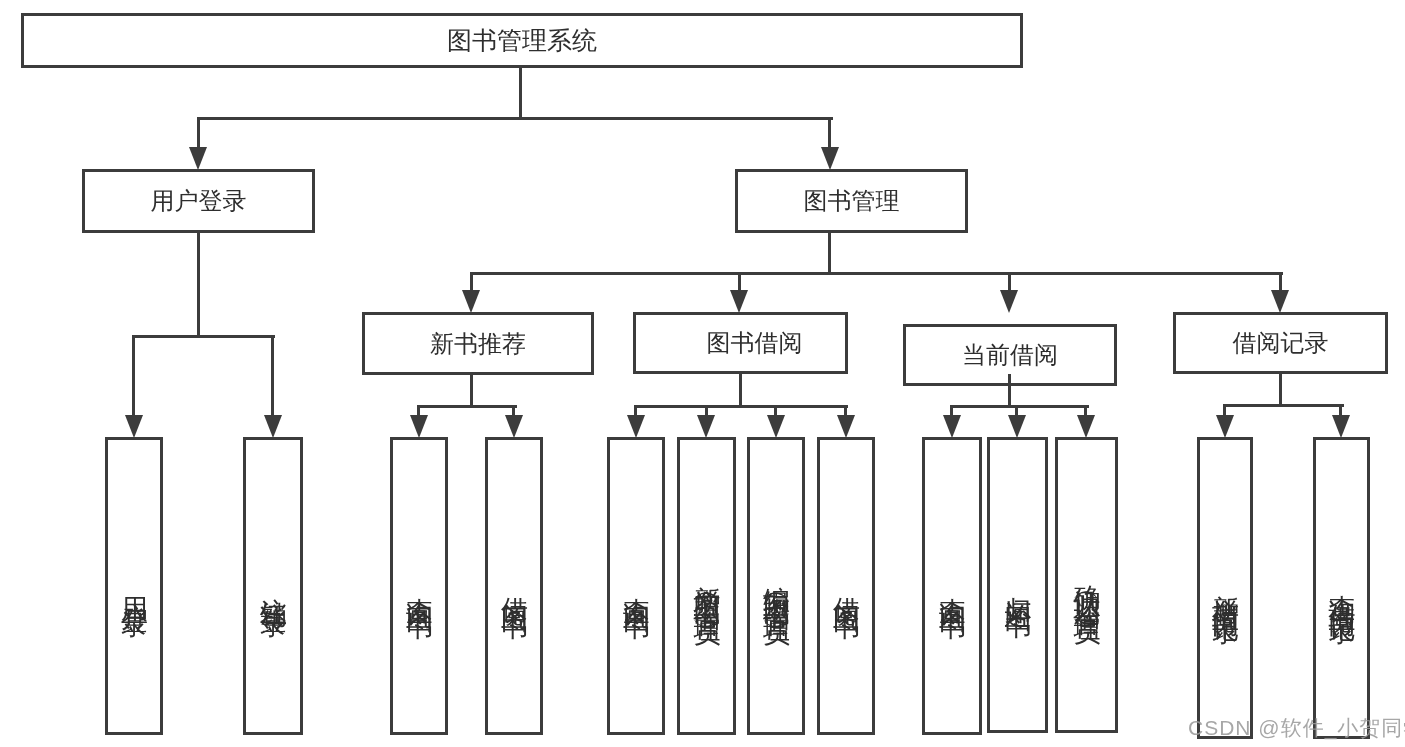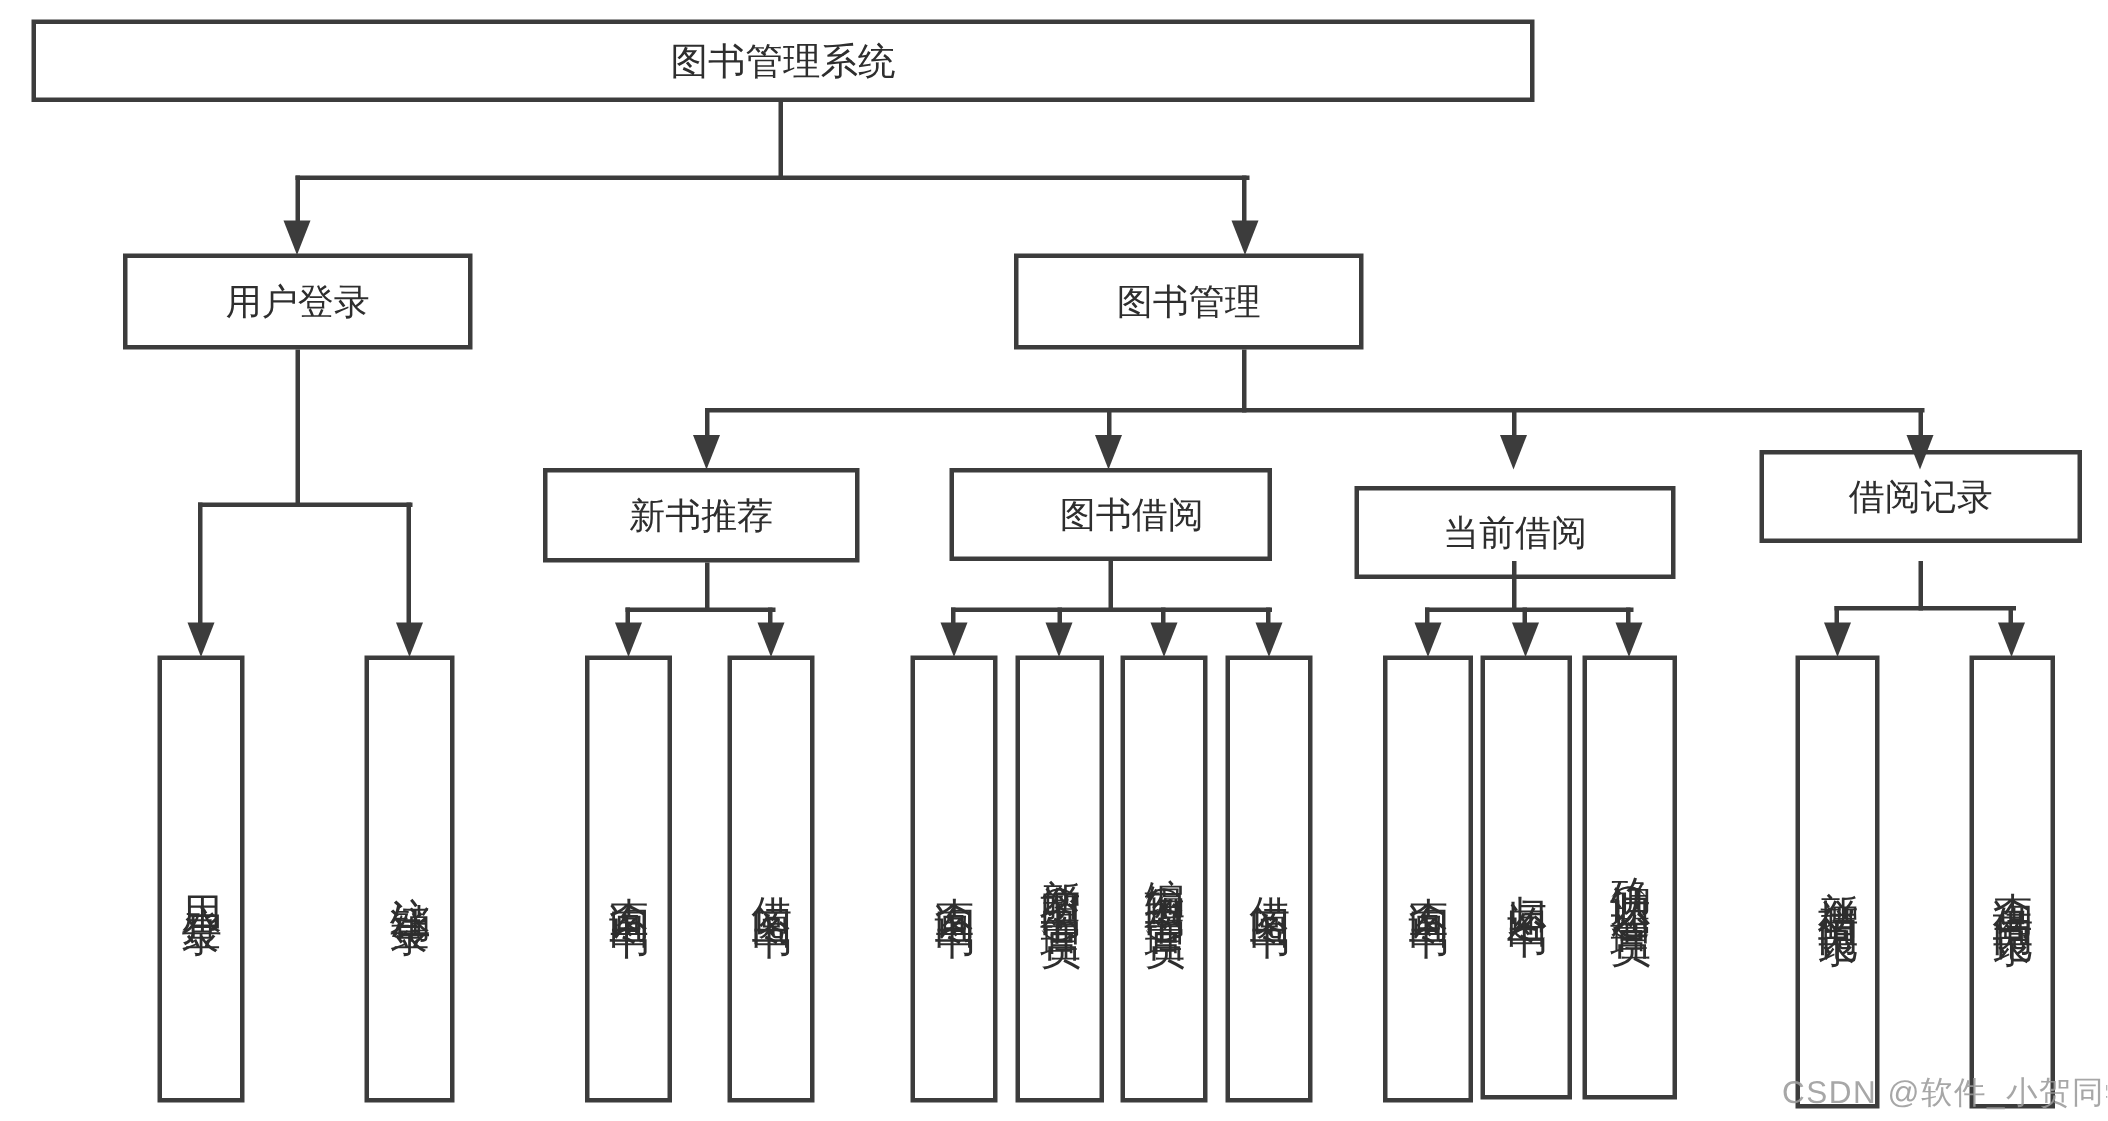--- a/index.html
+++ b/index.html
@@ -34,34 +34,34 @@
 
 <div class="stage">
 
   <div class="box root" style="left:21px;top:13px;width:1002px;height:55px;">
     <span class="hlabel">图书管理系统</span>
   </div>
 
   <div class="box" style="left:82px;top:169px;width:233px;height:64px;">
     <span class="hlabel">用户登录</span>
   </div>
-  <div class="box" style="left:676px;top:169px;width:233px;height:64px;">
+  <div class="box" style="left:735px;top:169px;width:233px;height:64px;">
     <span class="hlabel">图书管理</span>
   </div>
 
-  <div class="box" style="left:362px;top:312px;width:211px;height:63px;">
+  <div class="box" style="left:362px;top:312px;width:232px;height:63px;">
     <span class="hlabel">新书推荐</span>
   </div>
   <div class="box" style="left:633px;top:312px;width:215px;height:62px;padding-left:28px;">
     <span class="hlabel">图书借阅</span>
   </div>
   <div class="box" style="left:903px;top:324px;width:214px;height:62px;">
     <span class="hlabel">当前借阅</span>
   </div>
-  <div class="box" style="left:1173px;top:300px;width:215px;height:62px;">
+  <div class="box" style="left:1173px;top:312px;width:215px;height:62px;">
     <span class="hlabel">借阅记录</span>
   </div>
 
   <div class="box" style="left:105px;top:437px;width:58px;height:298px;">
     <span class="vlabel">用户登录</span>
   </div>
   <div class="box" style="left:243px;top:437px;width:60px;height:298px;">
     <span class="vlabel">注销登录</span>
   </div>
 

